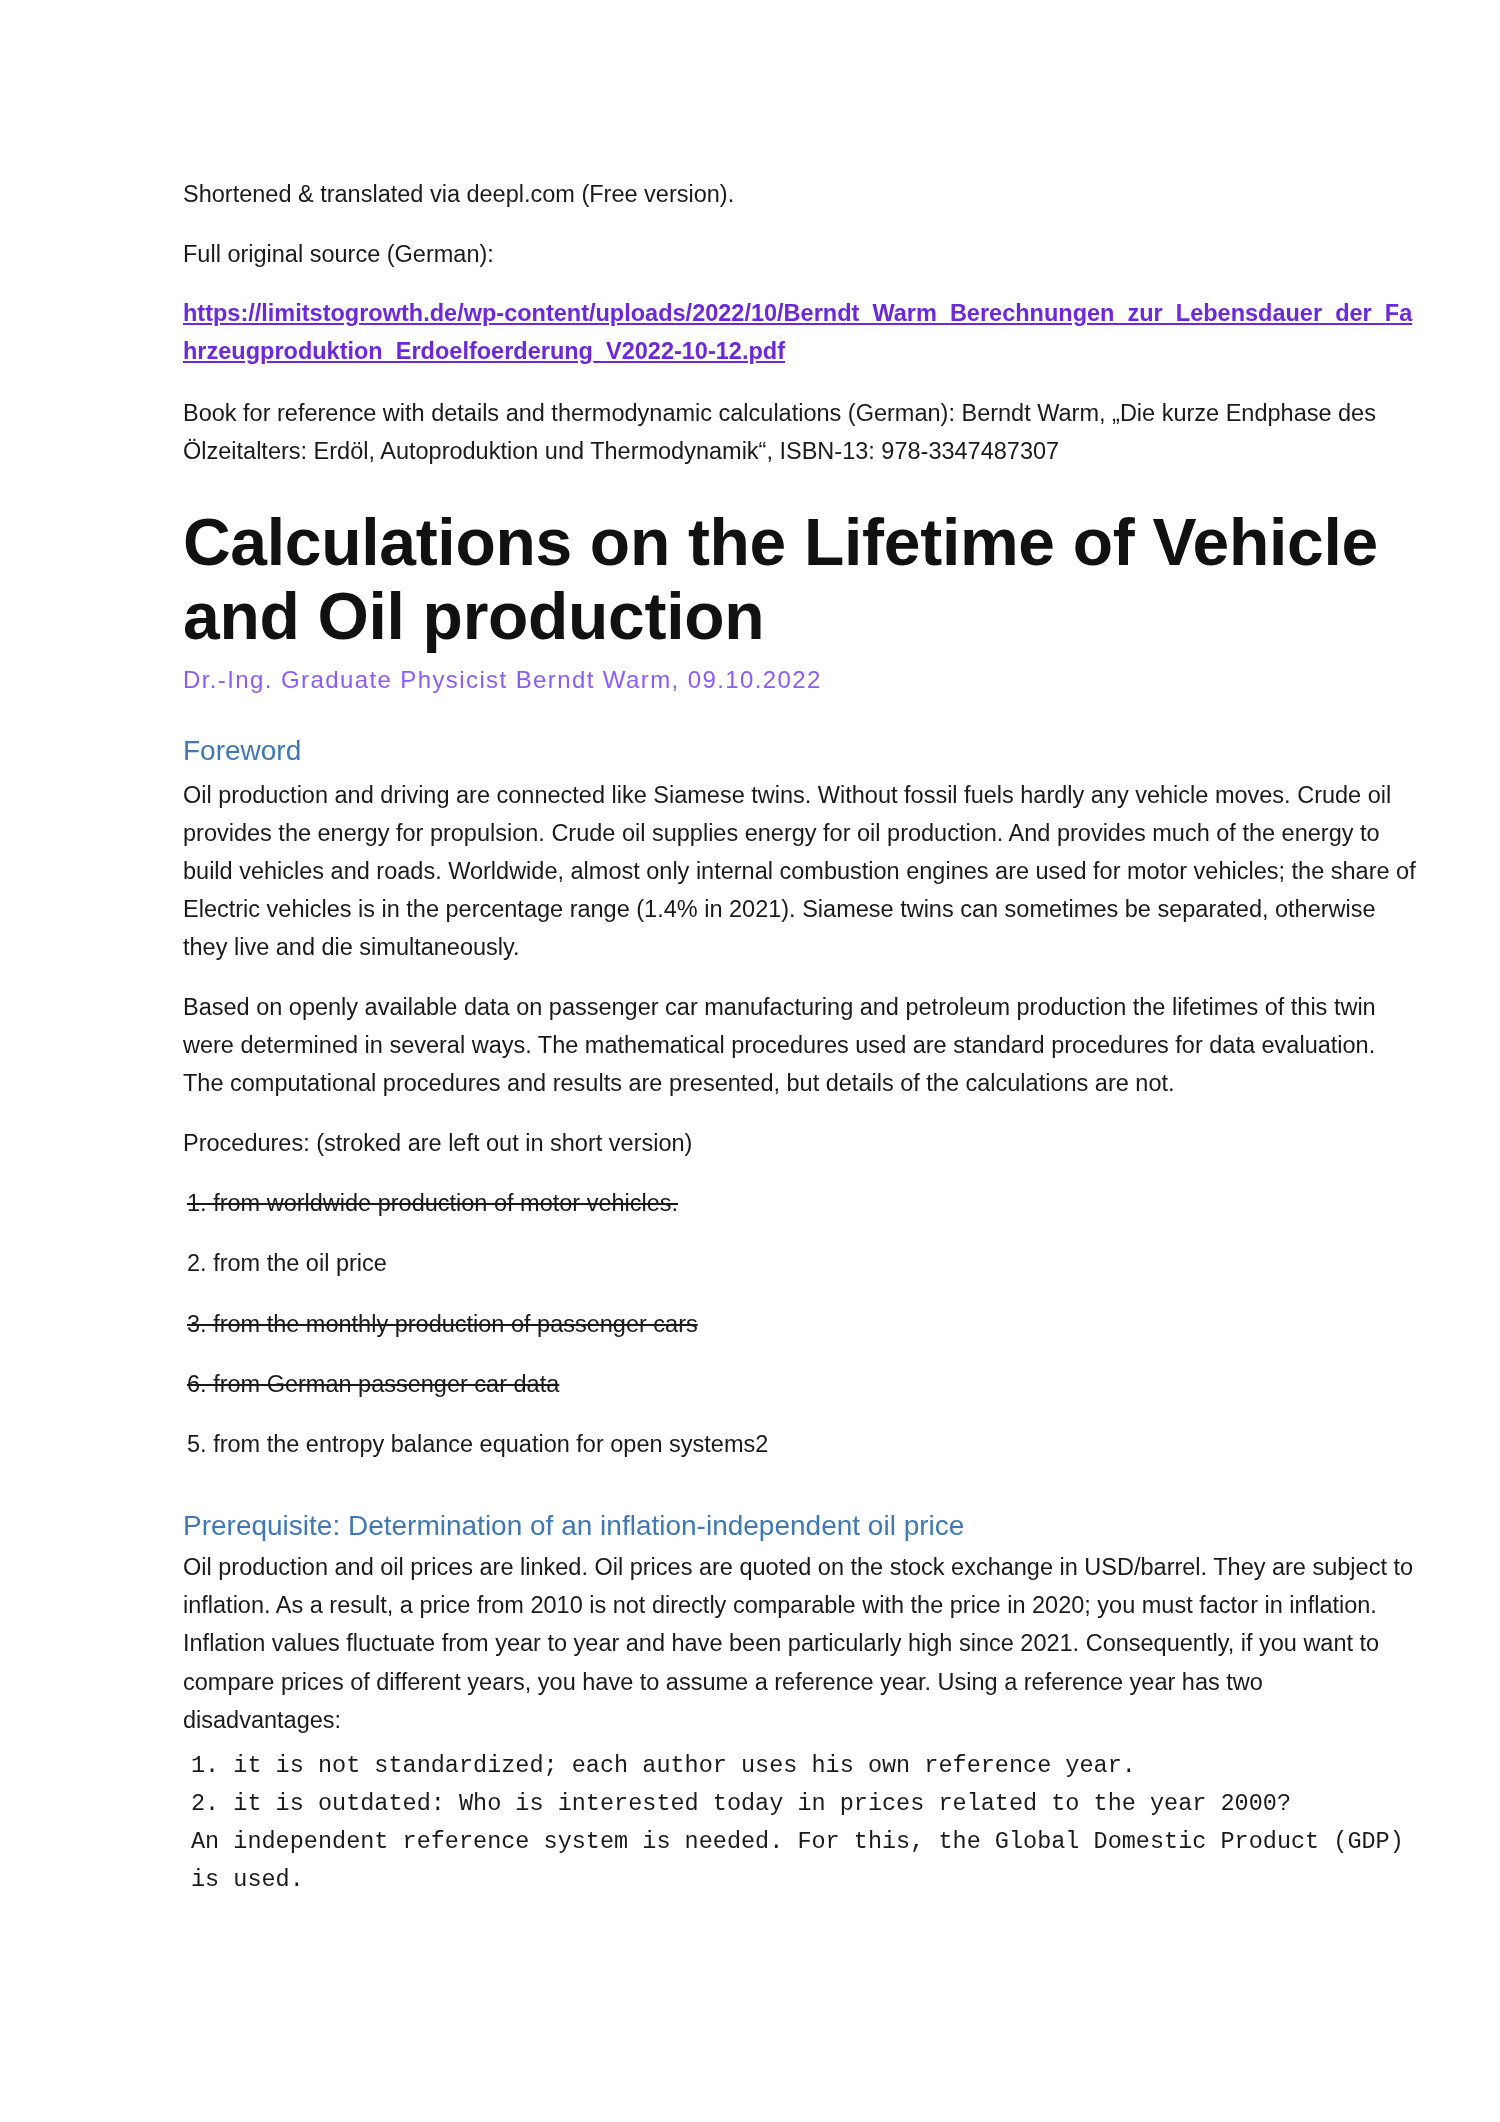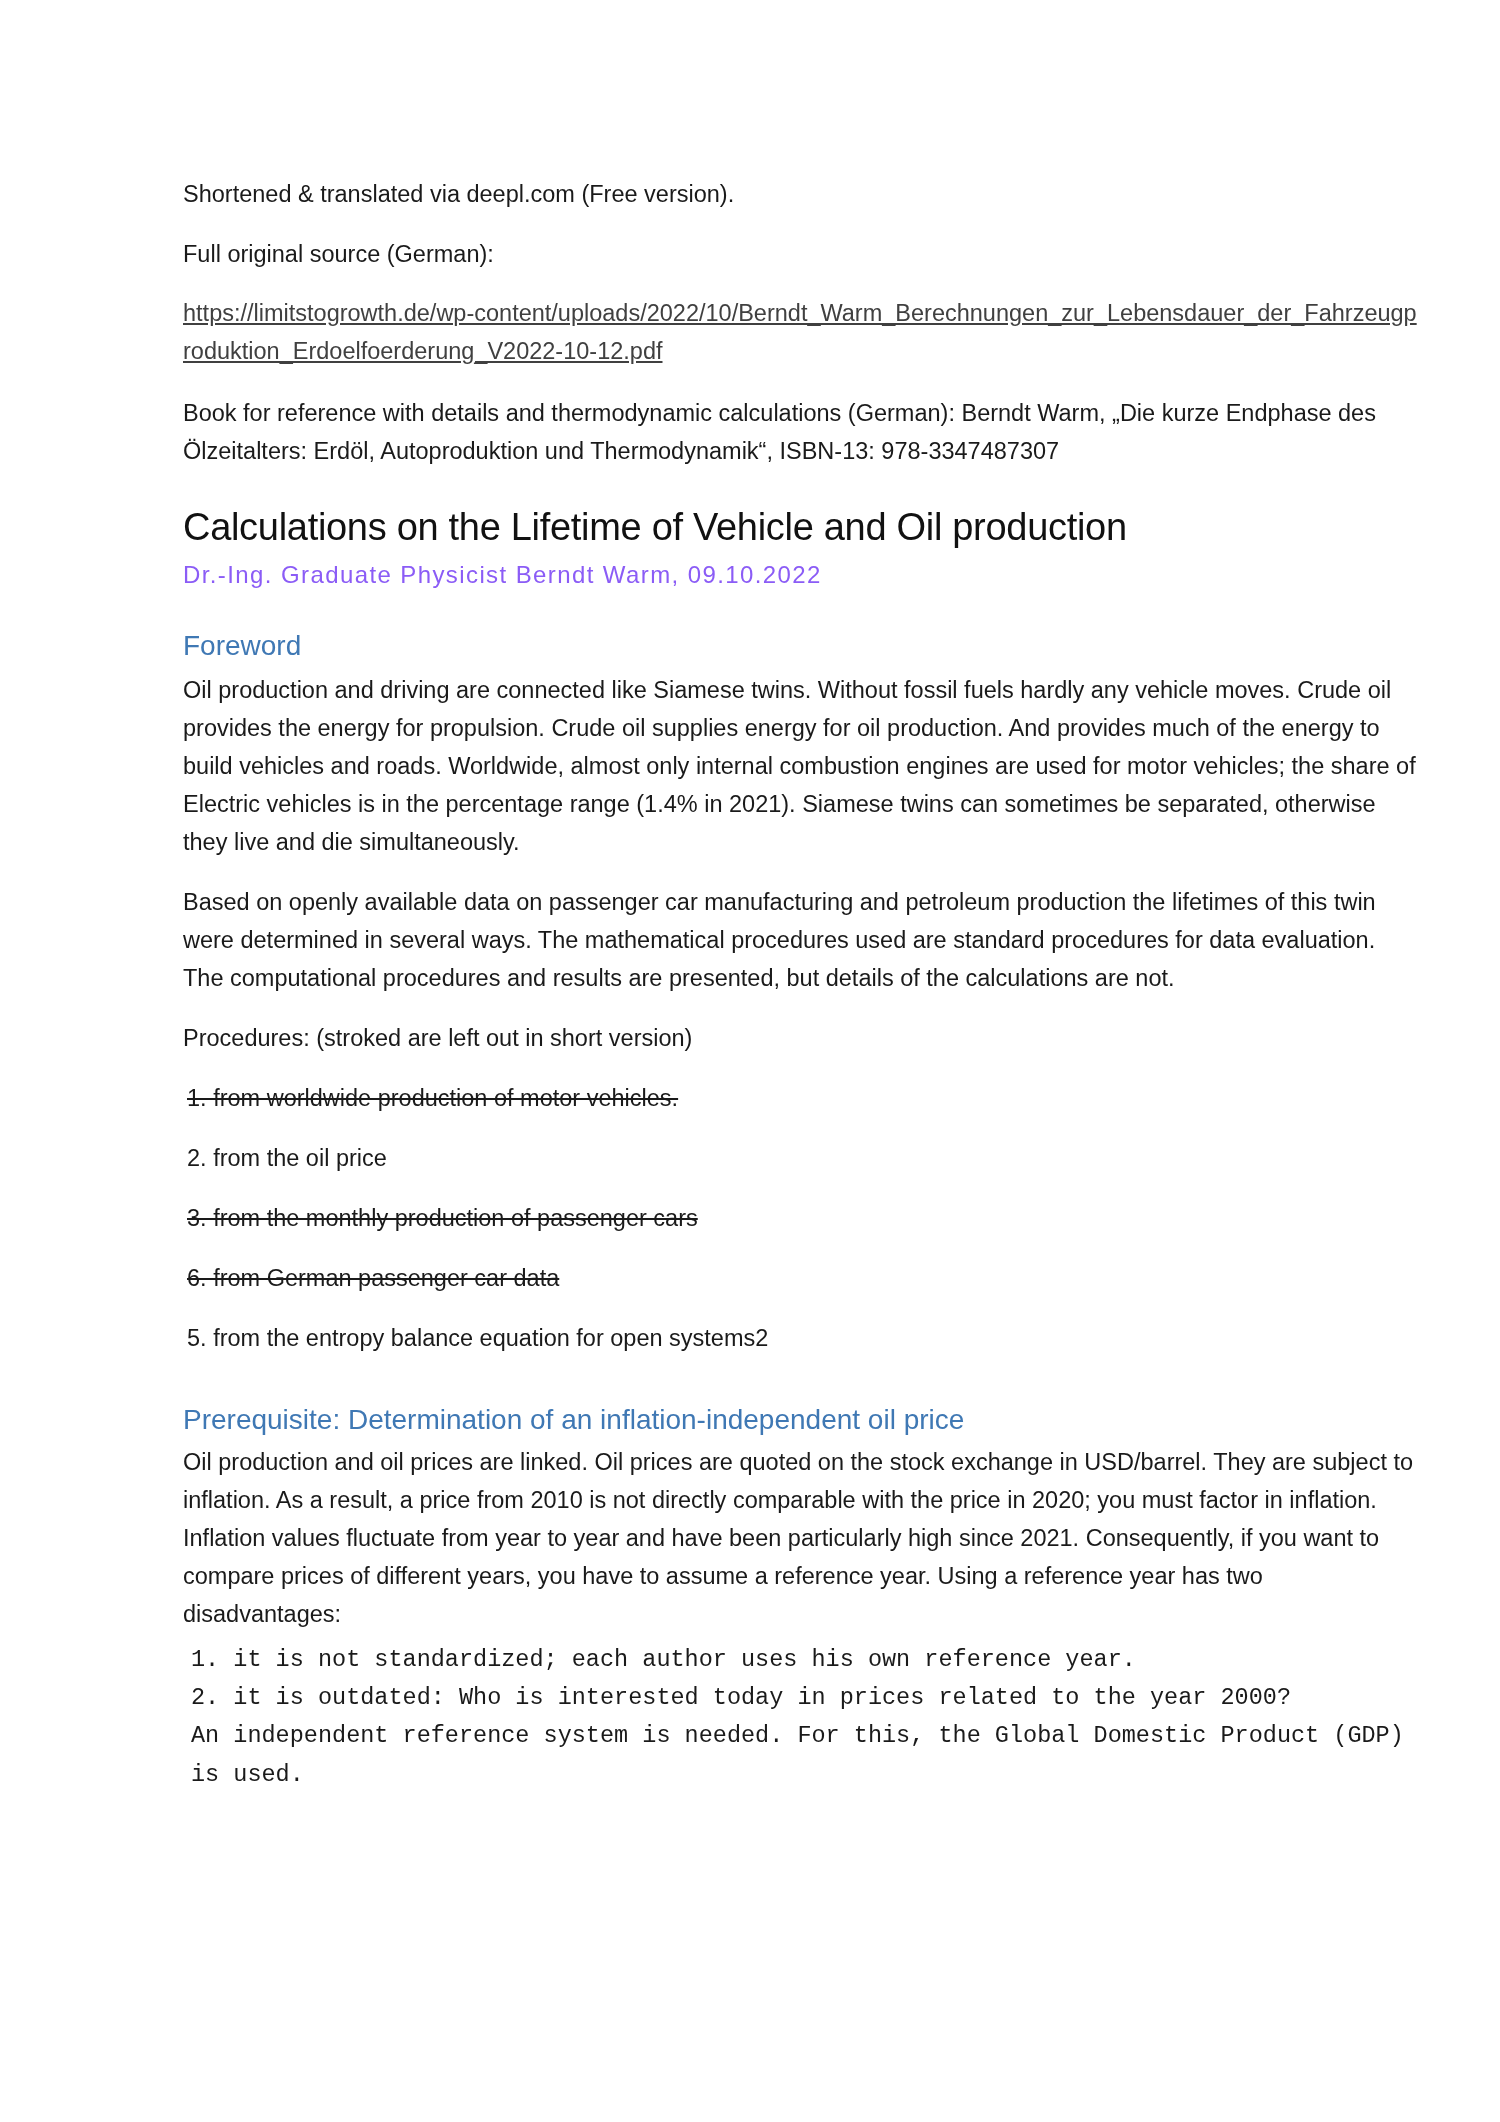--- a/index.html
+++ b/index.html
@@ -29,29 +29,30 @@
     margin: 0 0 22px 0;
   }
   .link-block {
     margin: 0 0 24px 0;
     font-size: 23.5px;
     line-height: 1.6;
     color: #3b5fc0;
   }
   .link-block a,
   .link-text {
-    color: #404040;
+    color: #6d28d9;
     text-decoration: underline;
     word-break: break-all;
     display: inline;
     cursor: pointer;
+    font-weight: bold;
   }
   h1.doc-title {
-    font-size: 38px;
-    font-weight: 400;
+    font-size: 66px;
+    font-weight: 700;
     line-height: 1.12;
     color: #111111;
     margin: 36px 0 0 0;
     letter-spacing: -0.3px;
   }
   .subtitle {
     font-size: 24px;
     color: #8b5cf6;
     letter-spacing: 1.4px;
     margin: 12px 0 0 0;

